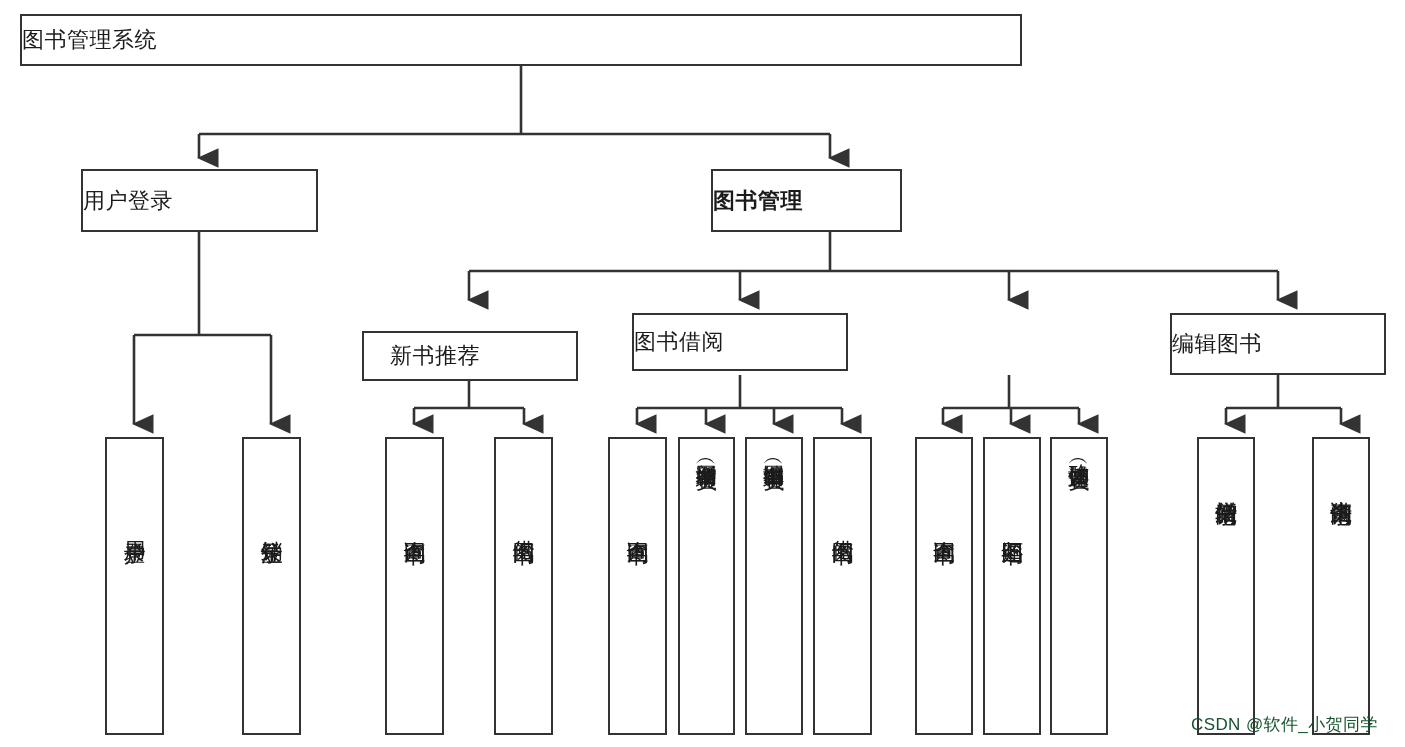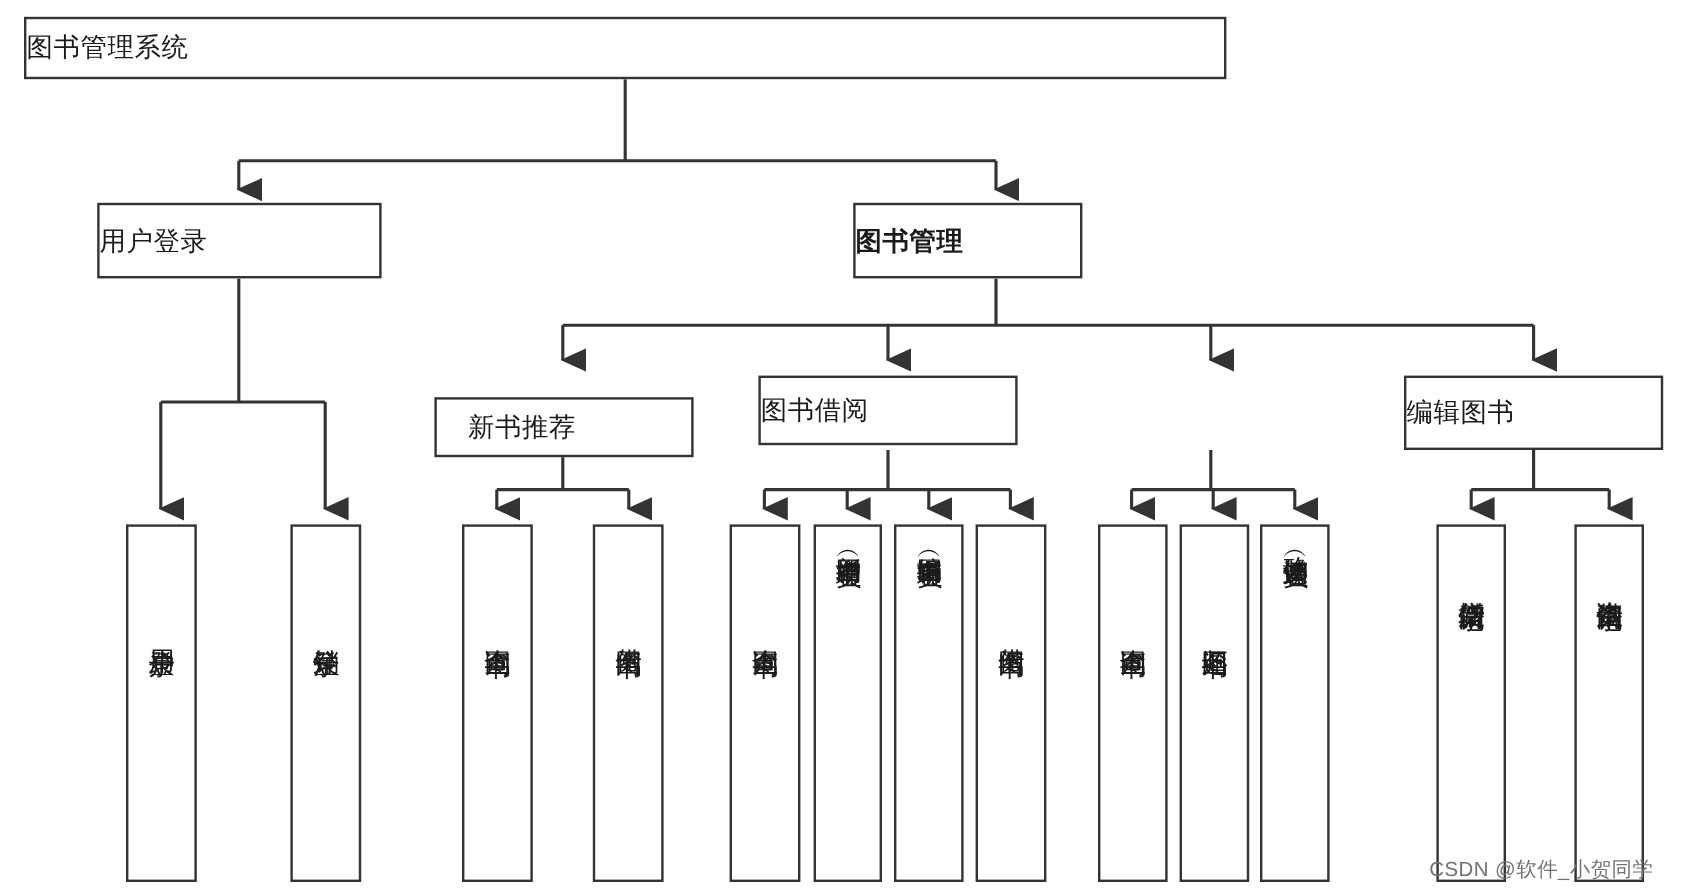--- a/index.html
+++ b/index.html
@@ -63,21 +63,21 @@
     text-align: left;
   }
   .node.leaf.tall-text .node-label {
     font-size: 21px;
   }
   .watermark {
     position: absolute;
     left: 1191px;
     top: 713px;
     font-size: 17px;
-    color: #737373;
+    color: #14532d;
     z-index: 5;
     white-space: nowrap;
     letter-spacing: 0.4px;
   }
 </style>
 </head>
 <body>
 
 <div id="diagram-root">
 

